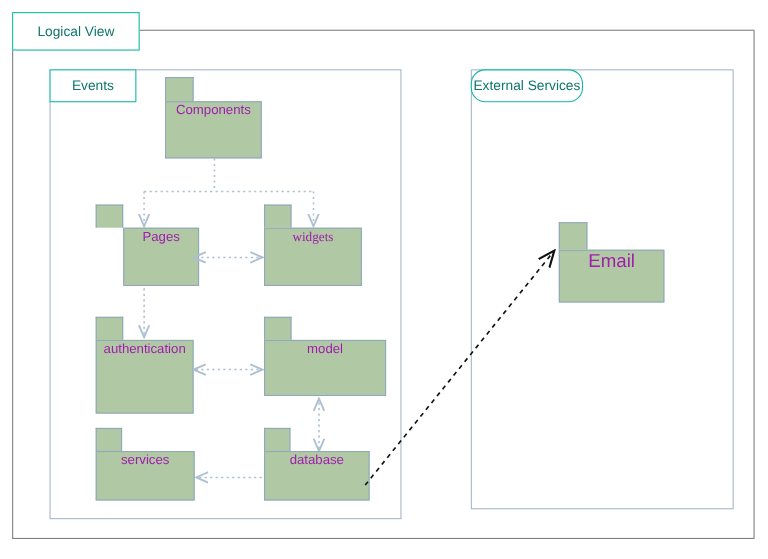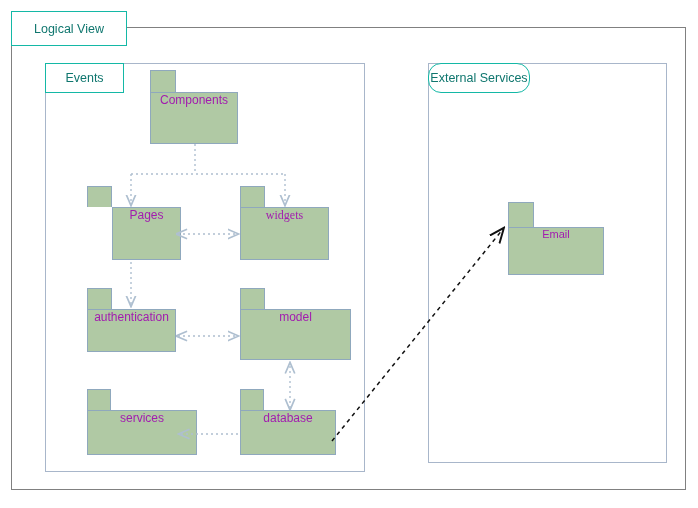--- a/index.html
+++ b/index.html
@@ -151,49 +151,49 @@
 
   <div class="pkg">
     <div class="tab" style="left:240px;top:186px;width:25px;height:21px;"></div>
     <div class="body" style="left:240px;top:207px;width:89px;height:53px;font-family:Liberation Serif, serif;">
       <span>widgets</span>
     </div>
   </div>
 
   <div class="pkg">
     <div class="tab" style="left:87px;top:288px;width:25px;height:21px;"></div>
-    <div class="body" style="left:87px;top:309px;width:89px;height:43px;">
+    <div class="body" style="left:87px;top:309px;width:89px;height:67px;">
       <span>authentication</span>
     </div>
   </div>
 
   <div class="pkg">
     <div class="tab" style="left:240px;top:288px;width:25px;height:21px;"></div>
     <div class="body" style="left:240px;top:309px;width:111px;height:51px;">
       <span>model</span>
     </div>
   </div>
 
   <div class="pkg">
     <div class="tab" style="left:87px;top:389px;width:24px;height:21px;"></div>
-    <div class="body" style="left:87px;top:410px;width:110px;height:45px;">
+    <div class="body" style="left:87px;top:410px;width:90px;height:45px;">
       <span>services</span>
     </div>
   </div>
 
   <div class="pkg">
     <div class="tab" style="left:240px;top:389px;width:24px;height:21px;"></div>
     <div class="body" style="left:240px;top:410px;width:96px;height:45px;">
       <span>database</span>
     </div>
   </div>
 
   <div class="pkg">
     <div class="tab" style="left:508px;top:202px;width:26px;height:25px;"></div>
-    <div class="body" style="left:508px;top:227px;width:96px;height:48px;font-size:11px;">
+    <div class="body" style="left:508px;top:227px;width:96px;height:48px;font-size:17px;">
       <span>Email</span>
     </div>
   </div>
 
   <div class="title-tab logical">
     <span>Logical View</span>
   </div>
   <div class="title-tab events">
     <span>Events</span>
   </div>

